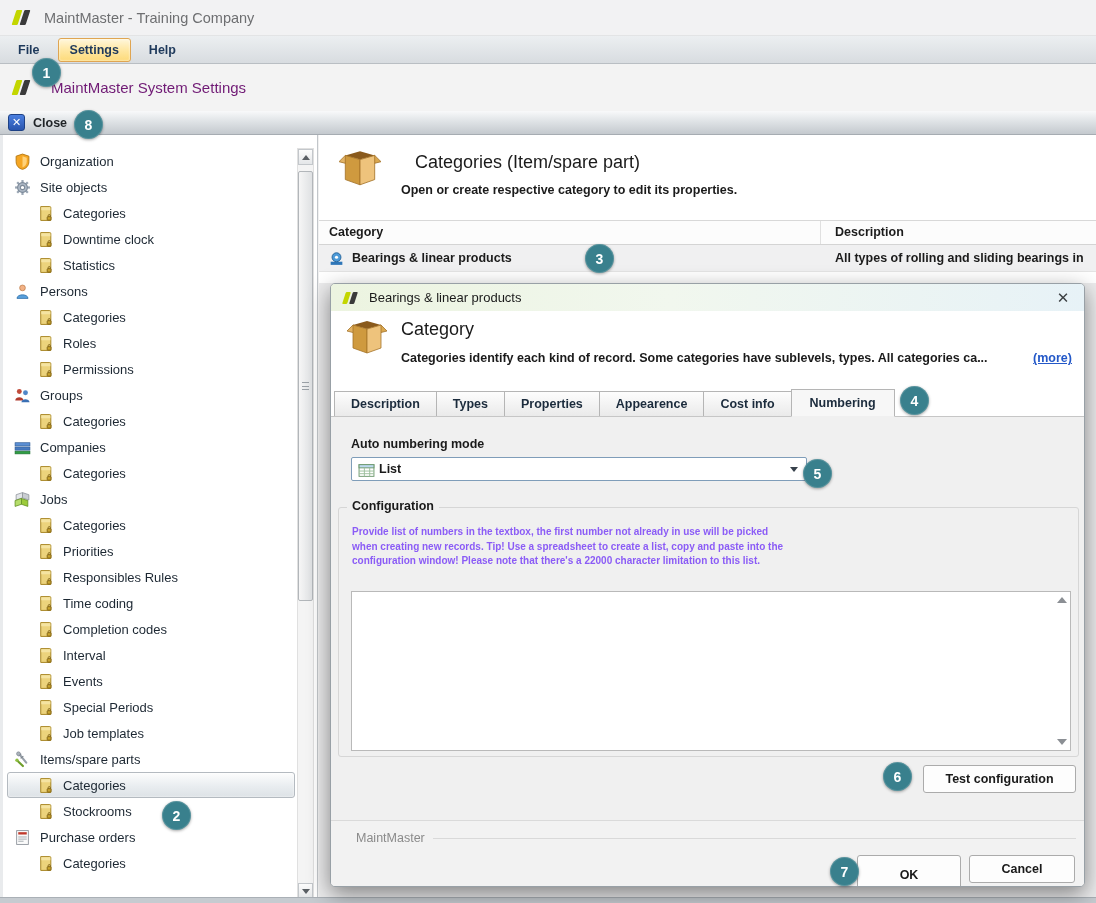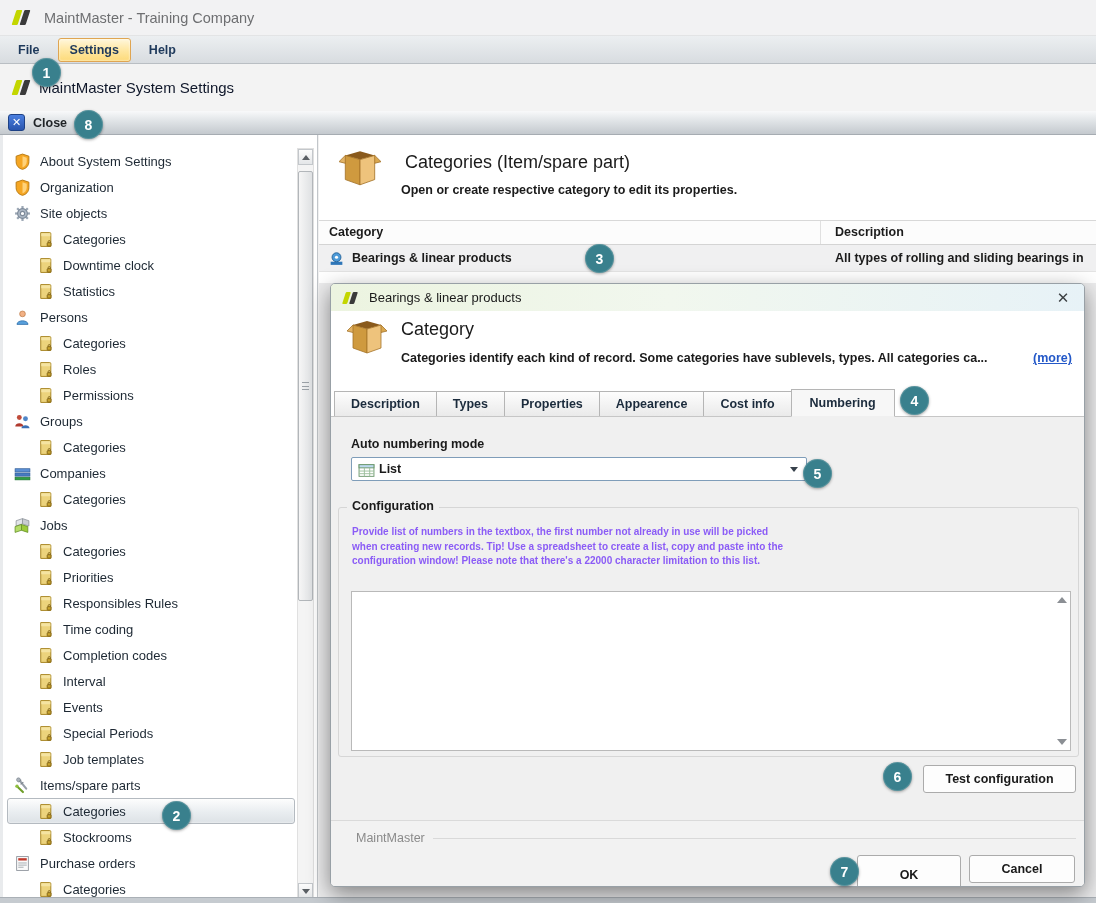--- a/index.html
+++ b/index.html
@@ -7,21 +7,21 @@
   body { font-family:"Liberation Sans","DejaVu Sans",sans-serif; }
   .screen { position:relative; width:1096px; height:903px; background:#f0f0f0; overflow:hidden; }
 
   
   .titlebar { position:absolute; left:0; top:0; width:1096px; height:36px; background:#f2f2f3; border-bottom:1px solid #e3e4e5; display:flex; align-items:center; padding-left:10px; }
   .titlebar .title { margin-left:10px; font-size:14.5px; color:#6e6f71; }
   .menubar { position:absolute; left:0; top:36px; width:1096px; height:28px; background:linear-gradient(#eceff1,#d8dce0); border-bottom:1px solid #b9bec3; display:flex; align-items:center; padding-left:6px; }
   .menu-item { font-size:12.5px; font-weight:600; color:#1e395b; padding:4px 11px; border:1px solid transparent; border-radius:3px; margin-right:6px; }
   .menu-item.highlight { background:linear-gradient(#fff7dc,#ffe9a8 45%,#fdda79); border-color:#dfa552; box-shadow:inset 0 0 2px #fff; }
   .subheader { position:absolute; left:0; top:64px; width:1096px; height:47px; background:#f3f3f3; display:flex; align-items:center; padding-left:10px; }
-  .subheader .title { margin-left:5px; font-size:15px; color:#0f172a; }
+  .subheader .title { margin-left:17px; font-size:15px; color:#701a75; }
   .closebar { position:absolute; left:0; top:111px; width:1096px; height:24px; background:linear-gradient(#f8f9fa,#dfe3e6 45%,#c4c9ce); border-bottom:1px solid #a6acb2; display:flex; align-items:center; padding-left:8px; }
   .closebar .lbl { margin-left:8px; font-size:12.5px; font-weight:600; color:#1f2327; }
   .close-ic { width:17px; height:17px; border-radius:3px; background:linear-gradient(#4a7fe0,#2a55ae); border:1px solid #1d4186; color:#fff; font-size:11px; font-weight:bold; display:flex; align-items:center; justify-content:center; line-height:1; }
 
   
   .logo { display:inline-block; position:relative; width:24px; height:17px; }
   .logo i { position:absolute; top:1px; width:6px; height:15px; border-radius:1px; transform:skewX(-18deg); }
   .logo i.g { left:4px; background:#c3d600; }
   .logo i.k { left:12px; background:#3a3a3a; }
   .logo.sm { width:19px; height:14px; }
@@ -43,21 +43,21 @@
   .tri-up { width:0; height:0; border-left:4px solid transparent; border-right:4px solid transparent; border-bottom:5px solid #5a5f64; }
   .tri-down { width:0; height:0; border-left:4px solid transparent; border-right:4px solid transparent; border-top:5px solid #5a5f64; }
   .sthumb { position:absolute; left:0; top:22px; width:15px; height:430px; background:linear-gradient(90deg,#f6f6f6,#dfe1e3); border:1px solid #b2b6ba; border-radius:2px; }
   .sthumb .grip { position:absolute; left:3px; right:3px; top:50%; margin-top:-4px; height:8px; border-top:1px solid #9aa0a6; border-bottom:1px solid #9aa0a6; }
   .sthumb .grip::after { content:""; position:absolute; left:0; right:0; top:3px; border-top:1px solid #9aa0a6; }
 
   
   .content { position:absolute; left:319px; top:135px; right:0; bottom:0; background:#ececed; }
   .panel-top { position:absolute; left:0; top:0; right:0; height:148px; background:#fff; }
   .box-icon { position:absolute; }
-  .panel-title { position:absolute; left:86px; top:17px; font-size:18px; color:#1b1b1b; }
+  .panel-title { position:absolute; left:96px; top:17px; font-size:18px; color:#1b1b1b; }
   .panel-sub { position:absolute; left:82px; top:48px; font-size:12.5px; font-weight:600; color:#1b1b1b; }
   .thead { position:absolute; left:0; top:85px; right:0; height:25px; background:#fcfcfc; border-top:1px solid #d8d8d8; border-bottom:1px solid #d4d4d4; display:flex; }
   .th { font-size:12.5px; font-weight:600; color:#1b1b1b; padding:4px 0 0 10px; }
   .th.c1 { width:502px; border-right:1px solid #e0e0e0; }
   .th.c2 { flex:1; padding-left:14px; }
   .trow { position:absolute; left:0; top:110px; right:0; height:27px; background:#f0f0f1; border-bottom:1px solid #e4e4e4; display:flex; align-items:center; }
   .trow .cat { width:502px; display:flex; align-items:center; padding-left:9px; font-size:12.5px; font-weight:600; color:#1b1b1b; }
   .trow .cat .ticon { margin-right:7px; }
   .trow .desc { flex:1; padding-left:14px; font-size:12.5px; font-weight:600; color:#1b1b1b; white-space:nowrap; overflow:hidden; }
   .bottomstrip { position:absolute; left:0; bottom:0; width:1096px; height:6px; background:#c6cbd0; border-top:1px solid #aab0b6; }
@@ -135,29 +135,20 @@
 
   <div class="sidebar">
     <div class="tree" id="tree">
         <div class="tree-item lvl0">
           <span class="ticon">
             <svg viewBox="0 0 16 16">
               <path d="M8 1 L14 3 V8 C14 12.2 11.2 14.6 8 15.4 C4.8 14.6 2 12.2 2 8 V3 Z" fill="#f5a623" stroke="#b87a12" stroke-width="0.9"></path>
               <path d="M8 3 L12 4.4 V8 C12 10.8 10.2 12.6 8 13.4 Z" fill="#ffd27a"></path>
             </svg>
           </span>
-          <span>About System Settings</span>
-        </div>
-        <div class="tree-item lvl0">
-          <span class="ticon">
-            <svg viewBox="0 0 16 16">
-              <path d="M8 1 L14 3 V8 C14 12.2 11.2 14.6 8 15.4 C4.8 14.6 2 12.2 2 8 V3 Z" fill="#f5a623" stroke="#b87a12" stroke-width="0.9"></path>
-              <path d="M8 3 L12 4.4 V8 C12 10.8 10.2 12.6 8 13.4 Z" fill="#ffd27a"></path>
-            </svg>
-          </span>
           <span>Organization</span>
         </div>
         <div class="tree-item lvl0">
           <span class="ticon">
             <svg viewBox="0 0 16 16">
               <g stroke="#98a4b2" stroke-width="2.1">
                 <line x1="8" y1="1" x2="8" y2="15"></line>
                 <line x1="1" y1="8" x2="15" y2="8"></line>
                 <line x1="3" y1="3" x2="13" y2="13"></line>
                 <line x1="13" y1="3" x2="3" y2="13"></line>

